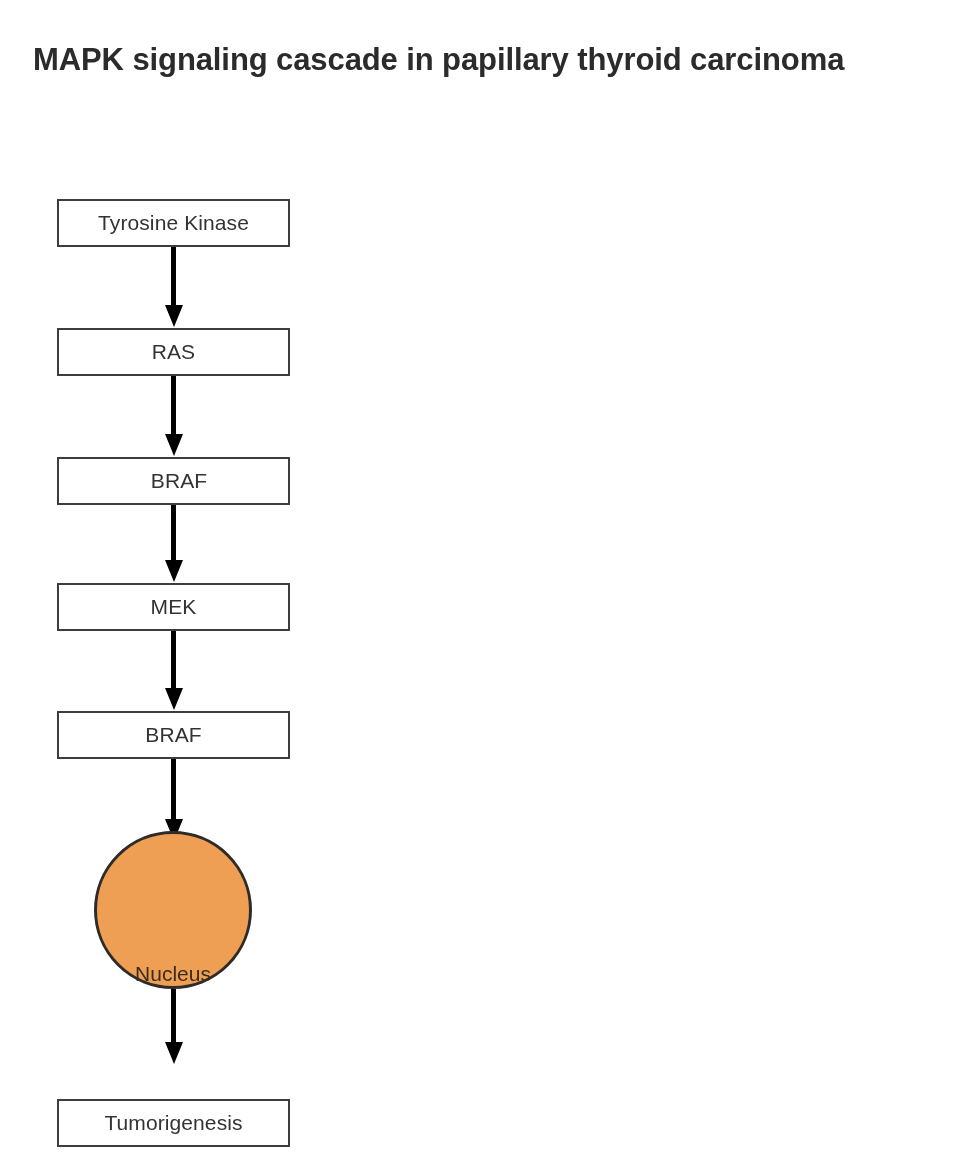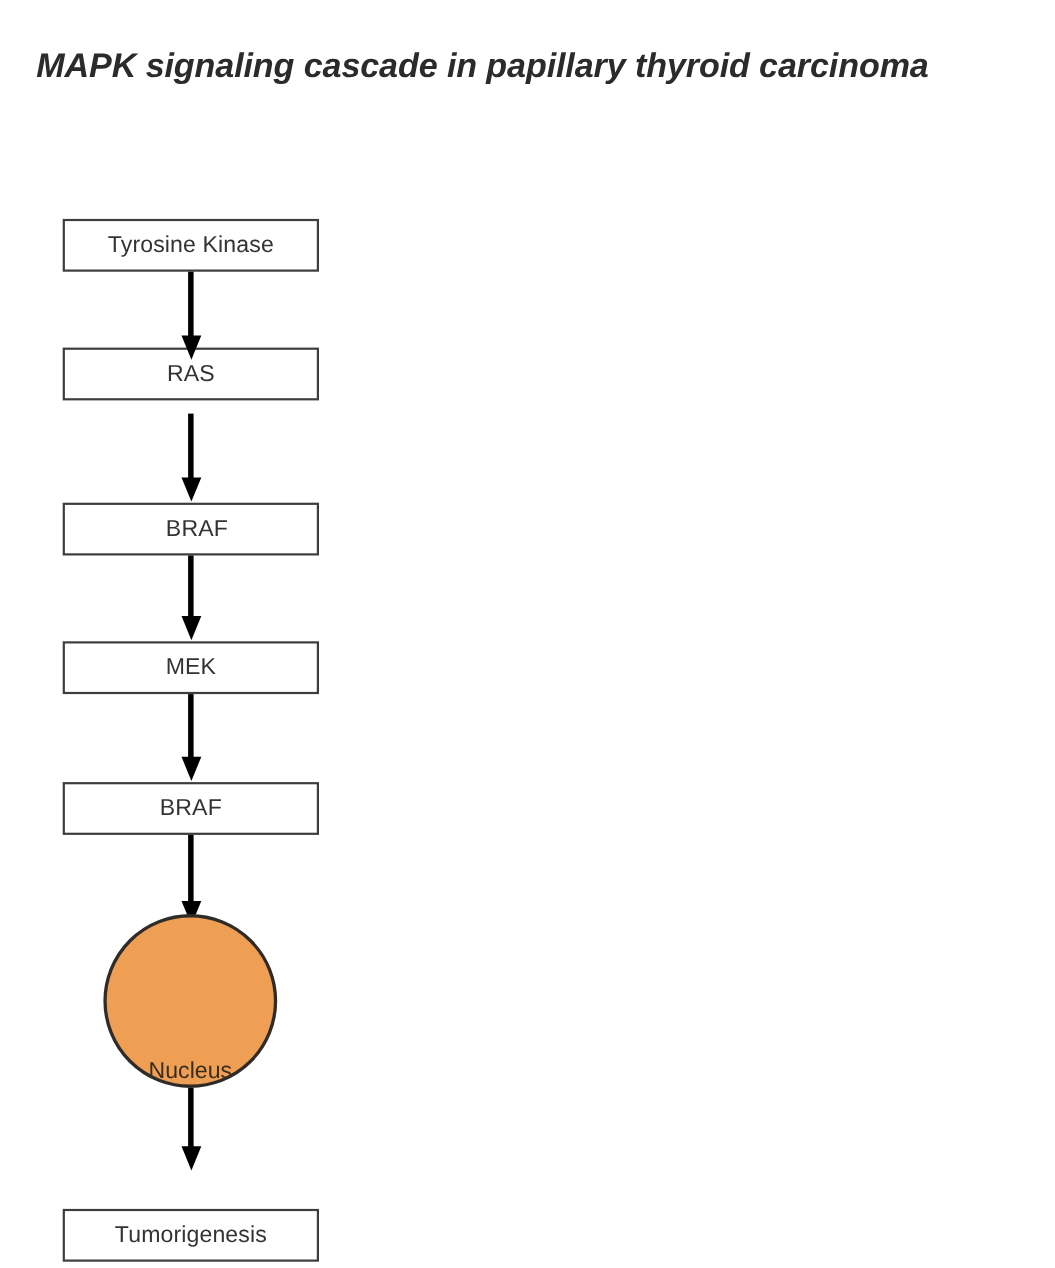--- a/index.html
+++ b/index.html
@@ -22,21 +22,20 @@
     position: absolute;
     left: 33px;
     top: 34px;
     width: 880px;
     margin: 0;
     font-size: 31px;
     line-height: 52px;
     font-weight: bold;
     color: #2b2b2b;
     letter-spacing: -0.1px;
-    font-style: italic;
   }
 
   
   .diagram {
     position: absolute;
     left: 0;
     top: 0;
     width: 959px;
     height: 1153px;
   }
@@ -56,21 +55,21 @@
   }
   .node-box .node-label {
     font-size: 21px;
     color: #333333;
     font-weight: normal;
     white-space: nowrap;
     letter-spacing: 0.1px;
   }
 
   .node-box.n0 { top: 199px; }
-  .node-box.n1 { top: 316px; }
+  .node-box.n1 { top: 328px; }
   .node-box.n2 { top: 457px; padding-left: 11px; }
   .node-box.n3 { top: 583px; }
   .node-box.n4 { top: 711px; }
   .node-box.n5 { top: 1064px; margin-top: 35px; }
 
   
   .nucleus-circle {
     position: absolute;
     left: 94px;
     top: 831px;

